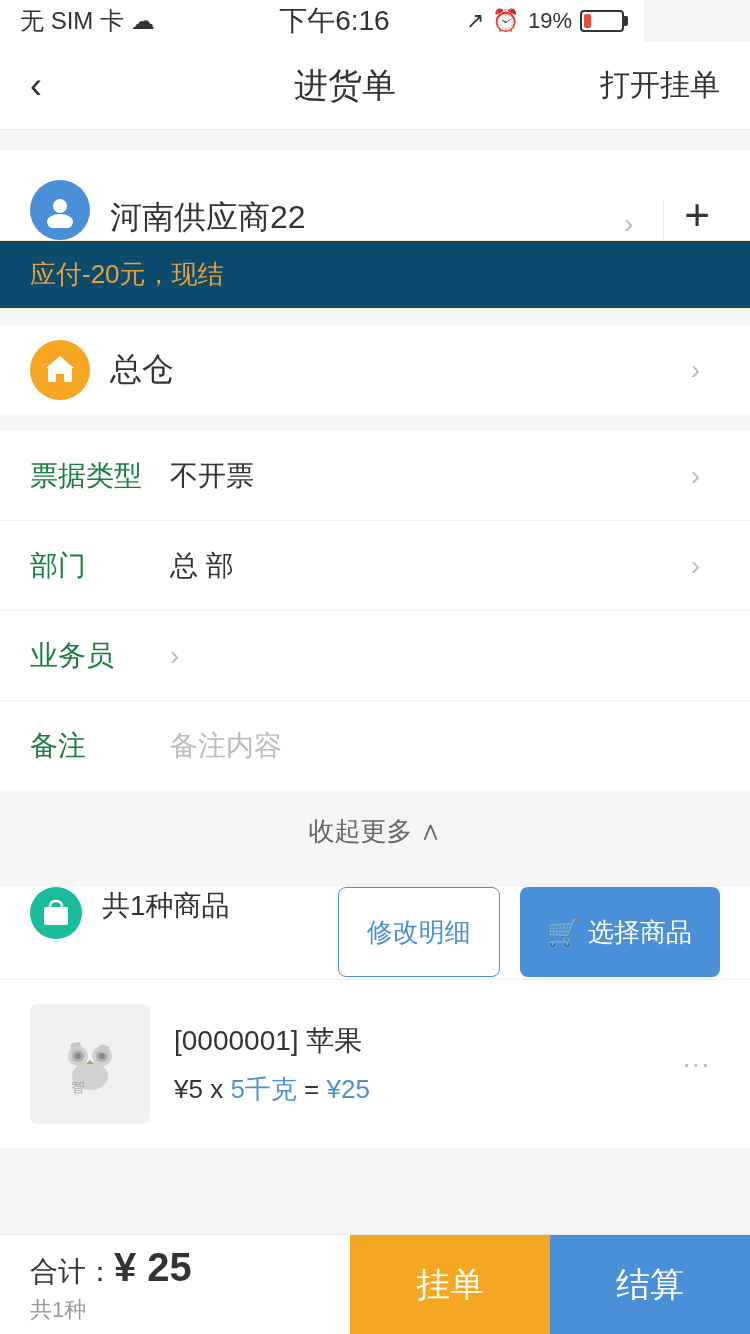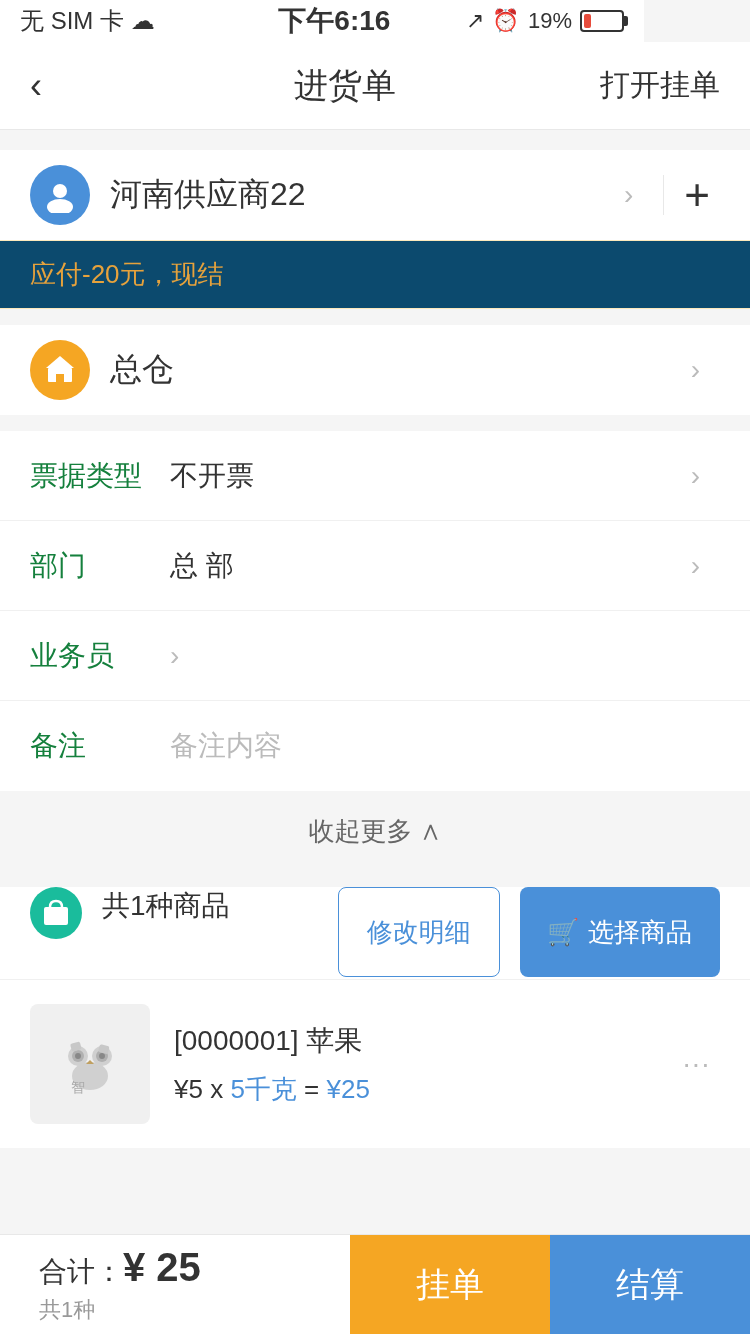--- a/index.html
+++ b/index.html
@@ -19,21 +19,21 @@
       height: 42px;
       background: #fff;
       display: flex;
       align-items: center;
       justify-content: space-between;
       padding: 0 20px;
       font-size: 24px;
       color: #333;
     }
     .status-bar-left { display: flex; align-items: center; gap: 8px; }
-    .status-bar-center { font-size: 28px; font-weight: 700; margin-left: 48px; }
+    .status-bar-center { font-size: 28px; font-weight: 400; margin-left: 48px; }
     .status-bar-right { display: flex; align-items: center; gap: 8px; font-size: 22px; }
     .battery-icon {
       width: 44px; height: 22px; border: 2px solid #333; border-radius: 4px; position: relative;
       display: inline-flex; align-items: center; padding: 2px;
     }
     .battery-icon::after {
       content: ''; position: absolute; right: -6px; top: 50%; transform: translateY(-50%);
       width: 4px; height: 10px; background: #333; border-radius: 0 2px 2px 0;
     }
     .battery-fill { height: 100%; width: 20%; background: #e74c3c; border-radius: 2px; }
@@ -62,21 +62,21 @@
     .spacer { height: 20px; background: #f5f5f5; }
     .section-spacer { height: 16px; background: #f5f5f5; }
 
     
     .card { background: #fff; }
 
     
     .supplier-row {
       background: #fff;
       display: flex;
-      align-items: center;
+      align-items: flex-end;
       padding: 0 30px;
       height: 90px;
     }
     .supplier-avatar {
       width: 60px; height: 60px; border-radius: 50%; background: #4a90d9;
       display: flex; align-items: center; justify-content: center;
       color: #fff; font-size: 28px; margin-right: 20px; flex-shrink: 0;
     }
     .supplier-name { flex: 1; font-size: 32px; color: #333; }
     .chevron-right { color: #bbb; font-size: 28px; margin-right: 20px; }
@@ -185,21 +185,21 @@
       left: 0;
       width: 750px;
       height: 100px;
       display: flex;
       align-items: center;
       background: #fff;
       border-top: 1px solid #e8e8e8;
     }
     .total-section {
       flex: 1;
-      padding: 0 39px;
+      padding: 0 30px;
     }
     .hang-btn {
       width: 200px; height: 100px; background: #f5a623;
       display: flex; align-items: center; justify-content: center;
       font-size: 34px; color: #fff; cursor: pointer;
     }
     .settle-btn {
       width: 200px; height: 100px; background: #4a90d9;
       display: flex; align-items: center; justify-content: center;
       font-size: 34px; color: #fff; cursor: pointer;

